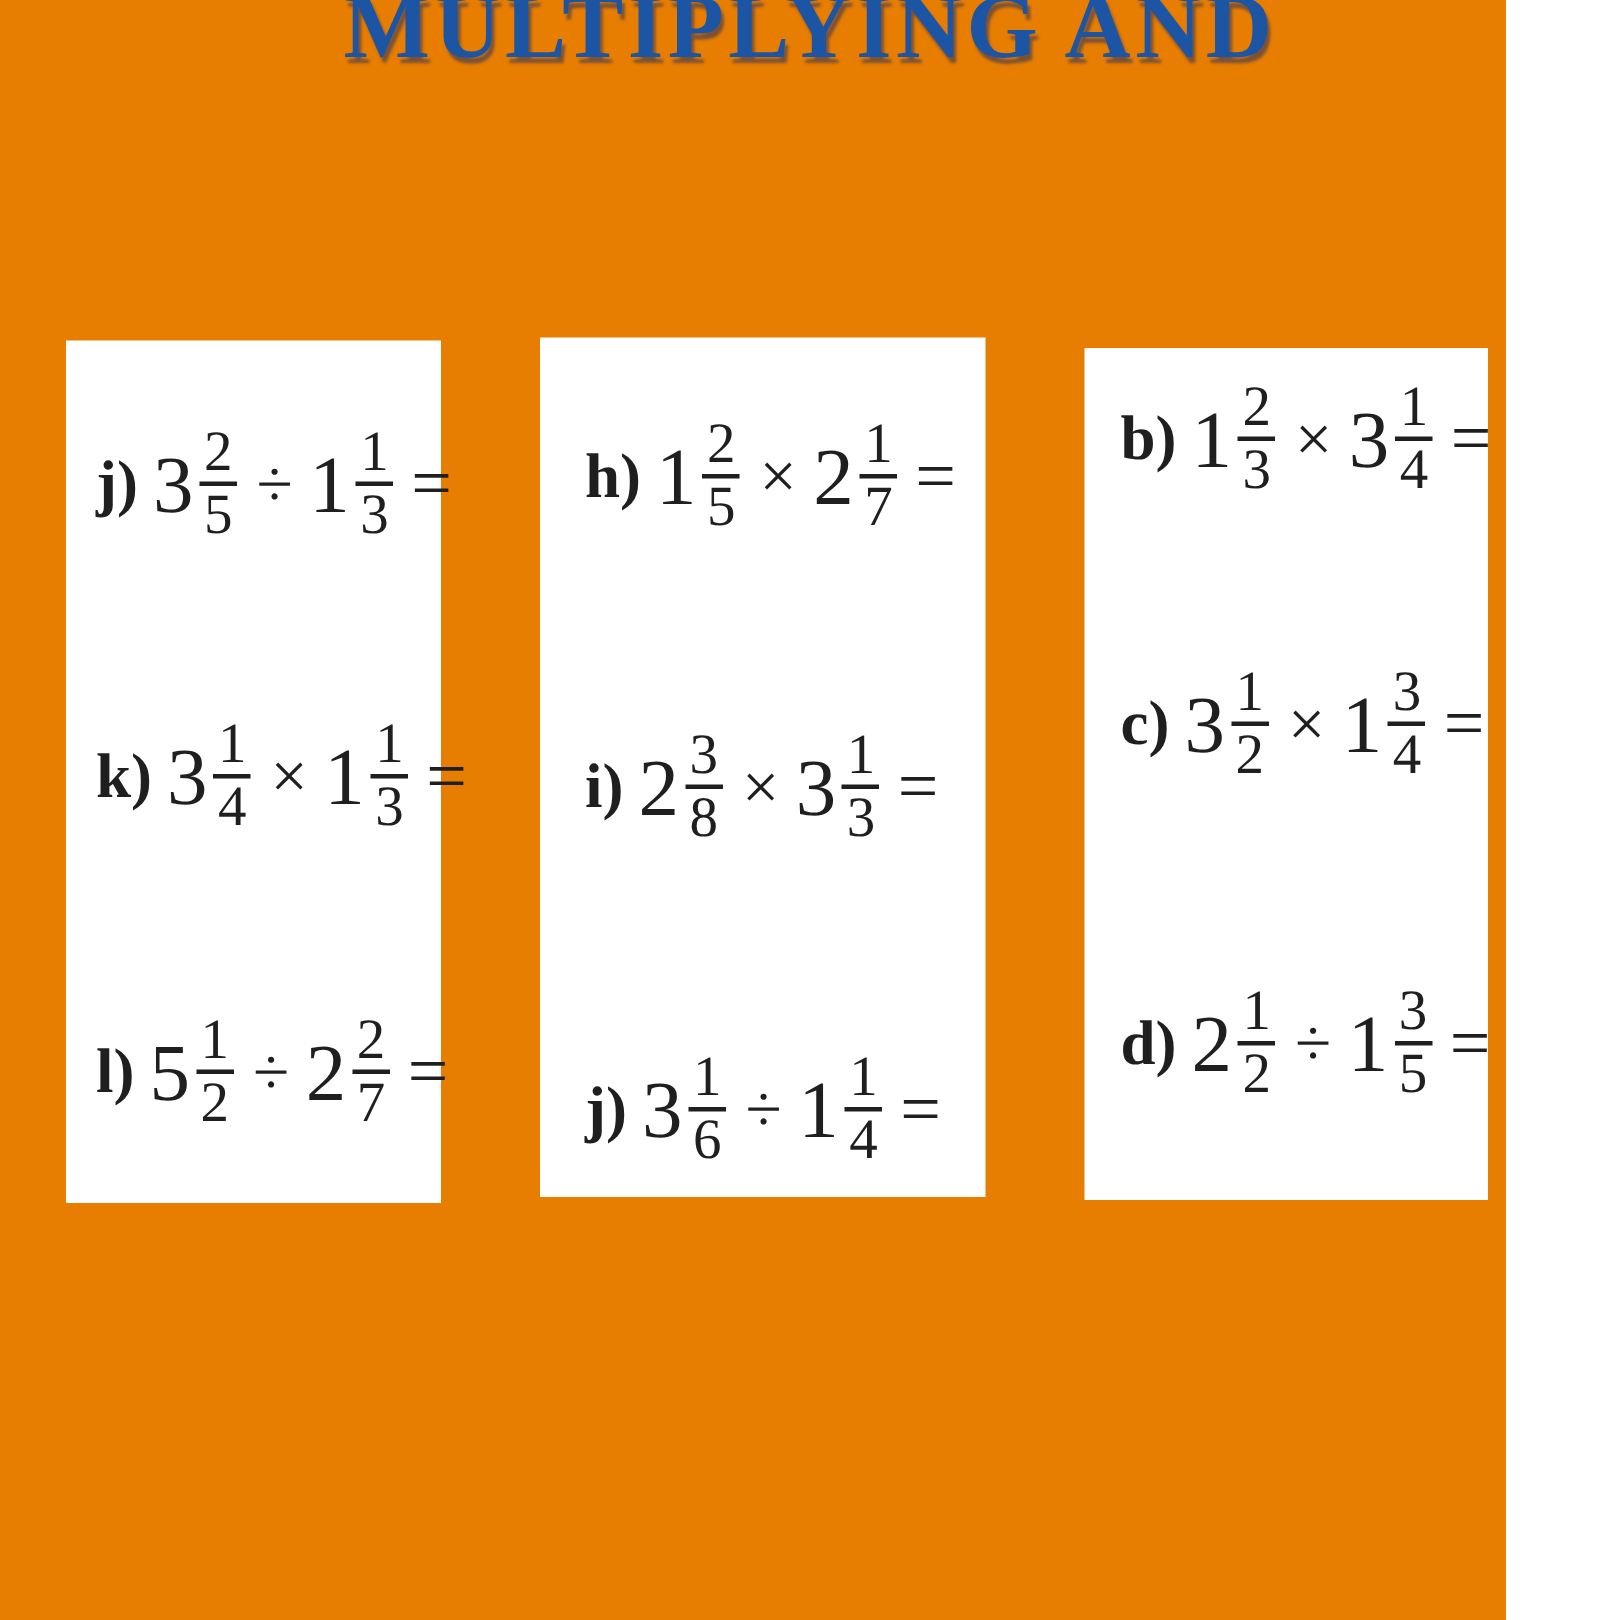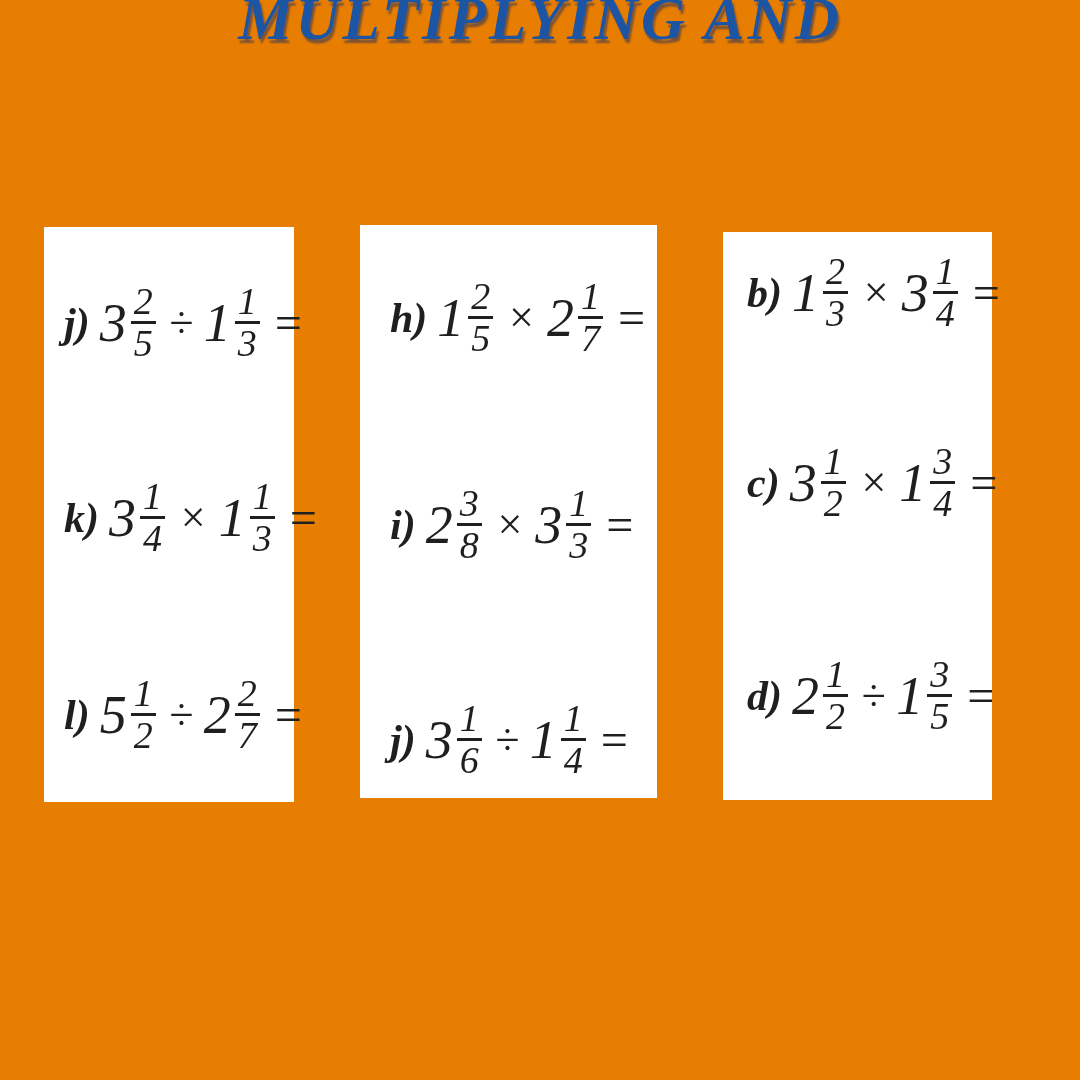--- a/index.html
+++ b/index.html
@@ -1,20 +1,19 @@
 <!DOCTYPE html>
 <html><head>
 <meta charset="utf-8">
 <style>
   html,body{margin:0;padding:0;}
   .stage{
-    position:relative;width:1080px;height:1080px;overflow:hidden;
+    position:relative;width:1004px;height:1080px;overflow:hidden;
     background:#e87e01;
     font-family:"Liberation Serif", serif;
-    font-style:italic;
   }
   .title{
     position:absolute;top:-9px;left:0;width:1080px;
     text-align:center;
     color:#1d55a5;
     font-weight:bold;
     font-size:61px;line-height:55px;
     letter-spacing:3px;
     text-shadow:2px 4px 2px rgba(35,45,95,0.55);
     white-space:nowrap;

